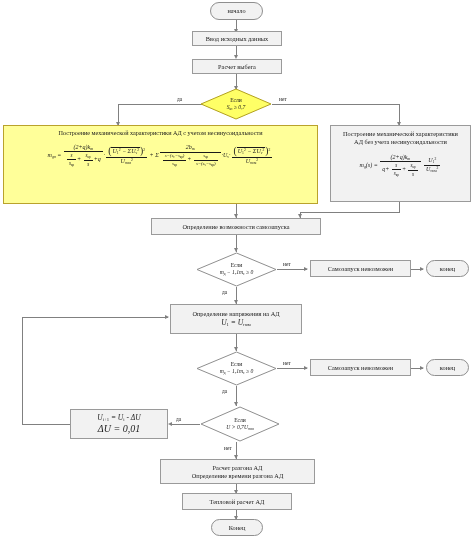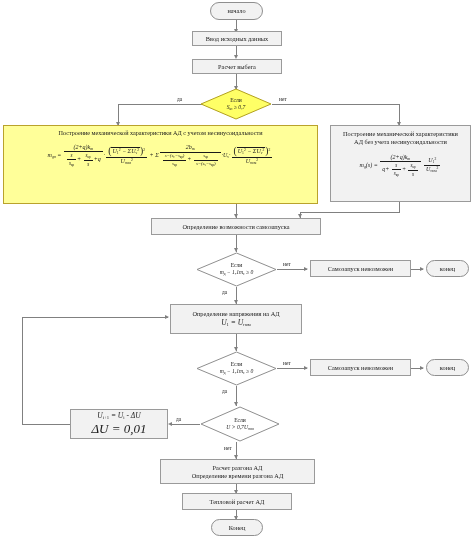--- a/index.html
+++ b/index.html
@@ -331,21 +331,21 @@
   <div class="node proc" style="left:310px; top:359px; width:101px; height:17px;">
     <span>Самозапуск невозможен</span>
   </div>
 
   <div class="node terminal" style="left:426px; top:359px; width:43px; height:17px;">
     <span>конец</span>
   </div>
 
   <div class="node proc" style="left:70px; top:409px; width:98px; height:30px;">
     <span class="math" style="font-size:7.5px;"><i>U</i><sub>i+1</sub> = <i>U</i><sub>i</sub> - Δ<i>U</i></span>
-    <span class="math" style="font-size:13px;">Δ<i>U</i> = 0,01</span>
+    <span class="math" style="font-size:10px;">Δ<i>U</i> = 0,01</span>
   </div>
 
   <div class="decision" style="left:200px; top:406px; width:80px; height:36px;">
     <svg width="80" height="36" viewBox="0 0 80 36">
       <polygon points="40,1 79,18 40,35 1,18" fill="#ffffff" stroke="#8f8f8f" stroke-width="1"></polygon>
     </svg>
     <div class="dlabel">
       <div>Если</div>
       <div class="math"><i>U</i> &gt; 0,7<i>U</i><sub>ном</sub></div>
     </div>

